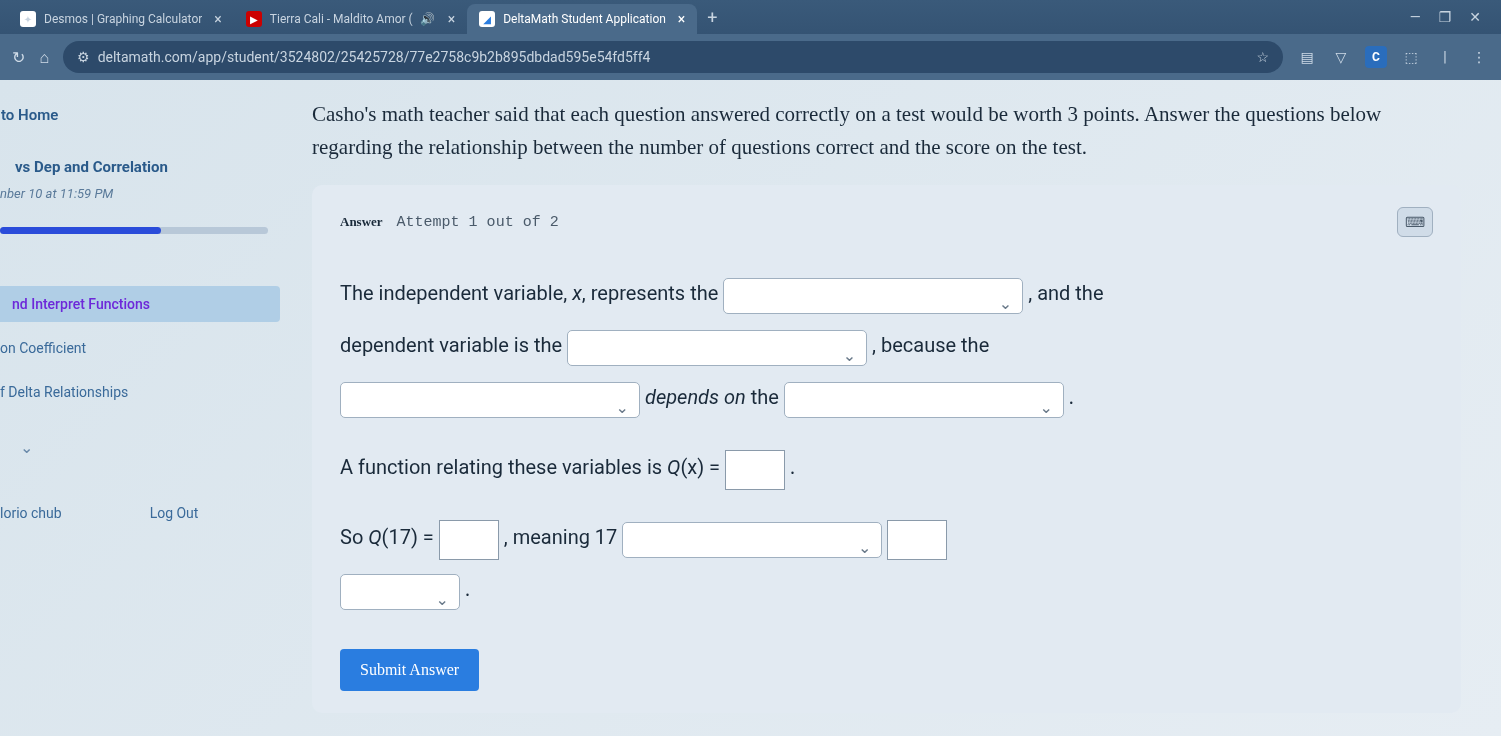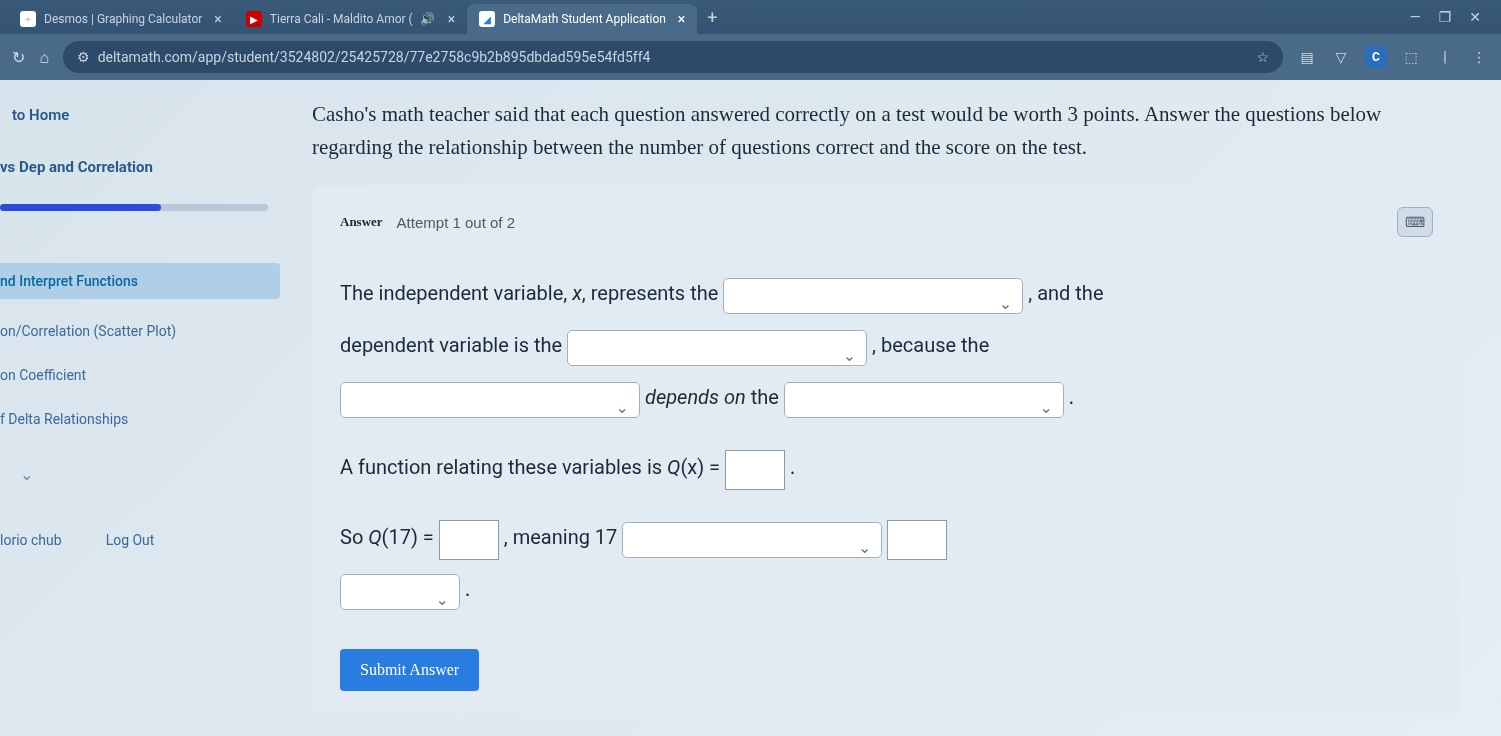--- a/index.html
+++ b/index.html
@@ -21,38 +21,38 @@
 .url-box .star { margin-left: auto; }
 .toolbar-icons { display: flex; gap: 14px; color: #d0dce8; align-items: center; }
 .toolbar-icon { width: 20px; height: 20px; display: flex; align-items: center; justify-content: center; font-size: 14px; }
 .c-icon { background: #2a6dbc; border-radius: 4px; color: #fff; font-weight: bold; width: 22px; height: 22px; font-size: 12px; }
 
 .app-body { display: flex; height: calc(736px - 80px); background: linear-gradient(135deg, #d8e4ec, #e6edf3); }
 
 .sidebar { width: 280px; padding: 16px 0 0 0; color: #1a3a5a; }
 .brand { font-size: 26px; padding: 0 16px 24px 0; }
 .brand b { font-weight: 700; }
-.nav-link { display: block; padding: 10px 12px 10px 12px; font-size: 15px; color: #2a5a8a; font-weight: 600; }
-.nav-section { padding: 6px 12px 6px 0; font-size: 15px; color: #2a5a8a; }
+.nav-link { display: block; padding: 10px 12px 10px 1px; font-size: 15px; color: #2a5a8a; font-weight: 600; }
+.nav-section { padding: 6px 12px 6px 0; font-size: 15px; color: #2a5a8a; margin-left: 15px; }
 .nav-sub { padding: 4px 12px 4px 0; font-size: 13px; color: #5a7a9a; font-style: italic; }
 .progress { margin: 22px 12px 22px 0; height: 7px; background: #b8c8d8; border-radius: 4px; }
 .progress-fill { height: 100%; width: 60%; background: #2a4cda; border-radius: 4px; }
 .nav-item { padding: 10px 12px 10px 0; font-size: 14px; color: #3a6a9a; }
-.nav-item.active { background: #b0cee6; color: #0369a1; font-weight: 500; border-radius: 0 4px 4px 0; }
-.user-row { margin-top: 40px; display: flex; align-items: center; gap: 44px; padding-right: 18px; }
+.nav-item.active { background: #b0cee6; color: #6d28d9; font-weight: 500; border-radius: 0 4px 4px 0; padding-left: 12px; }
+.user-row { margin-top: 40px; display: flex; align-items: center; gap: 88px; padding-right: 18px; }
 .user-name { font-size: 14px; color: #3a6a9a; }
 .logout { font-size: 14px; color: #3a6a9a; }
 .chev-down { padding: 8px 20px; color: #6a8aaa; margin-top: 20px; }
 
 .main { flex: 1; padding: 18px 40px 18px 32px; overflow-y: auto; }
 .prompt { font-family: Georgia, "Times New Roman", serif; font-size: 21px; color: #1a2a3a; line-height: 1.55; margin-bottom: 22px; }
 .answer-panel { background: #e2eaf2; border-radius: 10px; padding: 22px 28px; }
 .answer-header { display: flex; align-items: center; gap: 14px; margin-bottom: 30px; }
 .answer-label { font-family: Georgia, serif; font-weight: 700; font-size: 13px; color: #1a2a3a; }
-.attempt { font-family: Liberation Sans, sans-serif; font-size: 15px; color: #4a5a6a; }
+.attempt { font-family: Liberation Mono, monospace; font-size: 15px; color: #4a5a6a; }
 .kbd-btn { margin-left: auto; width: 36px; height: 30px; background: #d0dce8; border: 1px solid #a0b0c0; border-radius: 6px; display: flex; align-items: center; justify-content: center; color: #4a5a6a; font-size: 14px; }
 
 .fill-text { font-family: Georgia, "Times New Roman", serif; font-size: 20px; color: #1a2a3a; line-height: 2.6; }
 .fill-text .ital { font-style: italic; }
 .sel { display: inline-block; vertical-align: middle; height: 36px; background: #fff; border: 1px solid #a0b0c0; border-radius: 5px; position: relative; }
 .sel.w280 { width: 300px; }
 .sel.w260 { width: 280px; }
 .sel.w240 { width: 260px; }
 .sel.w110 { width: 120px; }
 .sel::after { content: "⌄"; position: absolute; right: 10px; top: 4px; color: #6a7a8a; font-size: 16px; }
@@ -105,26 +105,26 @@
       <span class="toolbar-icon">|</span>
       <span class="toolbar-icon">⋮</span>
     </div>
   </div>
 </div>
 
 <div class="app-body">
   <aside class="sidebar">
     <a class="nav-link">to Home</a>
     <div class="nav-section" style="font-weight:700;margin-top:18px">vs Dep and Correlation</div>
+    <div class="nav-sub">nber 10 at 11:59 PM</div>
     <div class="progress">
       <div class="progress-fill"></div>
     </div>
     <div style="height:30px"></div>
     <div class="nav-item active">nd Interpret Functions</div>
-    <div class="nav-item" style="margin-top:14px">on/Correlation (Scatter Plot)</div>
     <div class="nav-item" style="margin-top:8px">on Coefficient</div>
     <div class="nav-item" style="margin-top:8px">f Delta Relationships</div>
     <div class="chev-down">⌄</div>
     <div class="user-row">
       <span class="user-name">lorio chub</span>
       <span class="logout">Log Out</span>
     </div>
   </aside>
 
   <main class="main">

